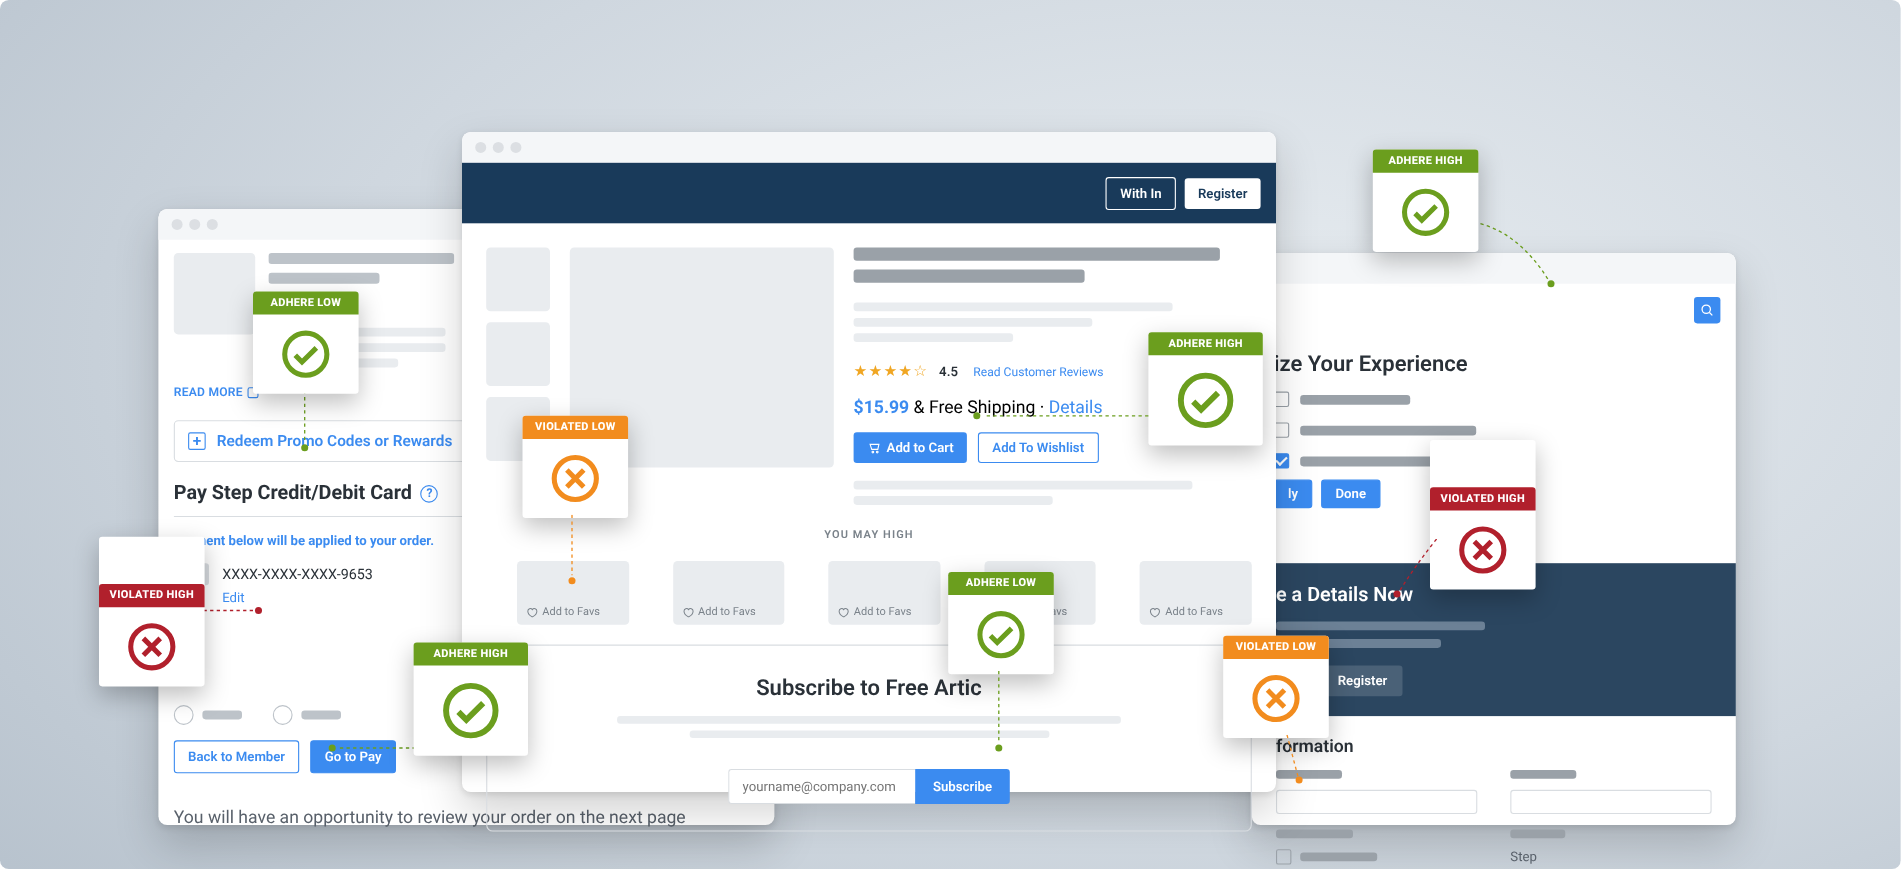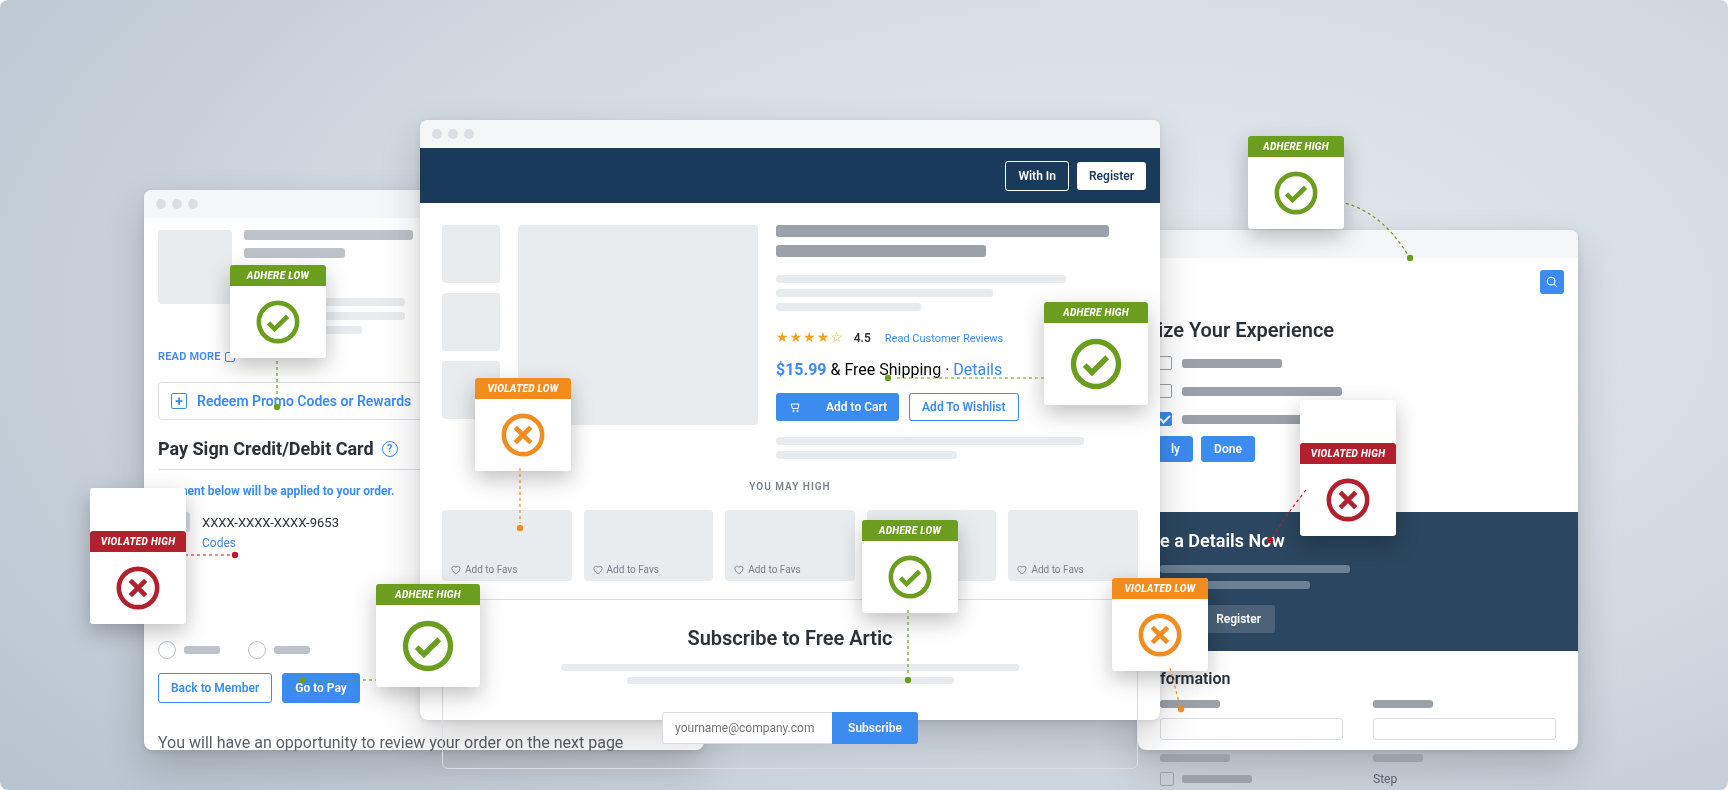--- a/index.html
+++ b/index.html
@@ -92,36 +92,36 @@
   .thumbs .t{width:58px;height:58px;border-radius:4px;background:var(--grey0);}
   .hero{width:240px;height:200px;background:var(--grey0);border-radius:4px;}
   .pinfo{flex:1;}
   .stars{color:var(--gold);font-size:14px;letter-spacing:1px;}
   .rating{font-size:12px;font-weight:600;color:var(--text);margin-left:6px;}
   .reviews{font-size:11px;color:var(--blue2);margin-left:10px;}
   .price{font-size:16px;margin-top:14px;}
   .price b{color:var(--blue2);font-weight:700;}
   .details{color:var(--blue2);}
   .actionrow{display:flex;gap:10px;margin-top:14px;}
-  .cartbtn{background:var(--blue2);color:#fff;font-size:12px;font-weight:600;padding:7px 12px;border-radius:3px;display:inline-flex;align-items:center;gap:24px;}
+  .cartbtn{background:var(--blue2);color:#fff;font-size:12px;font-weight:600;padding:7px 12px;border-radius:3px;display:inline-flex;align-items:center;gap:4px;}
   .cartico{width:14px;height:12px;}
   .wishbtn{border:1px solid var(--blue2);color:var(--blue2);font-size:12px;font-weight:600;padding:6px 12px;border-radius:3px;background:#fff;}
   .yml{font-size:10px;letter-spacing:1px;color:var(--grey4);font-weight:600;text-align:center;margin-top:4px;}
   .cards{display:flex;gap:12px;}
-  .card{flex:1;height:71px;background:var(--grey0);border-radius:4px;position:relative;}
+  .card{flex:1;height:58px;background:var(--grey0);border-radius:4px;position:relative;margin-left:28px;}
   .fav{position:absolute;left:8px;bottom:6px;font-size:10px;color:var(--grey4);display:flex;align-items:center;gap:4px;}
   .heart{width:11px;height:11px;}
   .subscribe{border:1px solid var(--grey1);border-radius:6px;padding:26px 20px 24px;text-align:center;}
   .subscribe h3{margin:0 0 14px;font-size:20px;font-weight:600;color:var(--text);}
   .subrow{display:inline-flex;margin-top:22px;}
   .subrow input{border:1px solid var(--grey1);border-right:none;border-radius:3px 0 0 3px;padding:8px 12px;font-size:12px;width:170px;color:var(--text2);outline:none;}
   .subrow .go{background:var(--blue2);color:#fff;border:none;font-size:12px;font-weight:600;padding:0 16px;border-radius:0 3px 3px 0;}
 
   
-  .assess{position:absolute;width:96px;background:#fff;box-shadow:0 8px 22px rgba(0,0,0,.25);border-radius:3px;z-index:10;font-style:italic;}
+  .assess{position:absolute;width:96px;background:#fff;box-shadow:0 8px 22px rgba(0,0,0,.25);border-radius:3px;z-index:10;}
   .assess .lab{font-size:10px;font-weight:800;letter-spacing:.3px;color:#fff;text-align:center;padding:5px 0;border-radius:3px 3px 0 0;white-space:nowrap;}
   .assess .body{height:72px;display:flex;align-items:center;justify-content:center;}
   .assess.green .lab{background:var(--green);}
   .assess.orange .lab{background:var(--orange);}
   .assess.red .lab{background:var(--red);margin-top:43px;}
   .assess svg{width:46px;height:46px;stroke-width:2.4;fill:none;}
   .assess.green svg{stroke:var(--green);}
   .assess.orange svg{stroke:var(--orange);}
   .assess.red svg{stroke:var(--red);}
   .assess.big{width:104px;}
@@ -228,31 +228,31 @@
             </span>
         </div>
       </div>
 
       <div class="promo">
         <span class="plus">+</span>
         <span>Redeem Promo Codes or Rewards</span>
       </div>
 
       <div class="h2">
-        <span>Pay Sign Credit/Debit Card</span>
+        <span>Pay Step Credit/Debit Card</span>
         <span class="info-ico">?</span>
       </div>
       <div class="ph" style="height:1px;background:var(--grey1);margin-bottom:14px;"></div>
       <div class="note">payment below will be applied to your order.</div>
 
       <div class="card-row">
         <span class="ccico"></span>
         <span>XXXX-XXXX-XXXX-9653</span>
       </div>
-      <a class="edit">Codes</a>
+      <a class="edit">Edit</a>
 
       <div class="radio-row">
         <div style="display:flex;align-items:center;gap:8px;">
             <span class="radio"></span>
             <span class="ph d" style="width:36px;height:8px;"></span>
           </div>
         <div style="display:flex;align-items:center;gap:8px;">
             <span class="radio"></span>
             <span class="ph d" style="width:36px;height:8px;"></span>
           </div>

